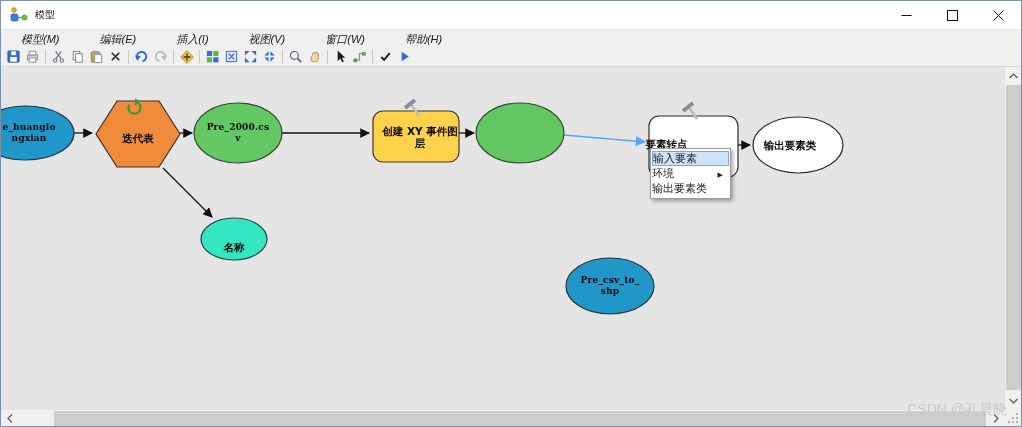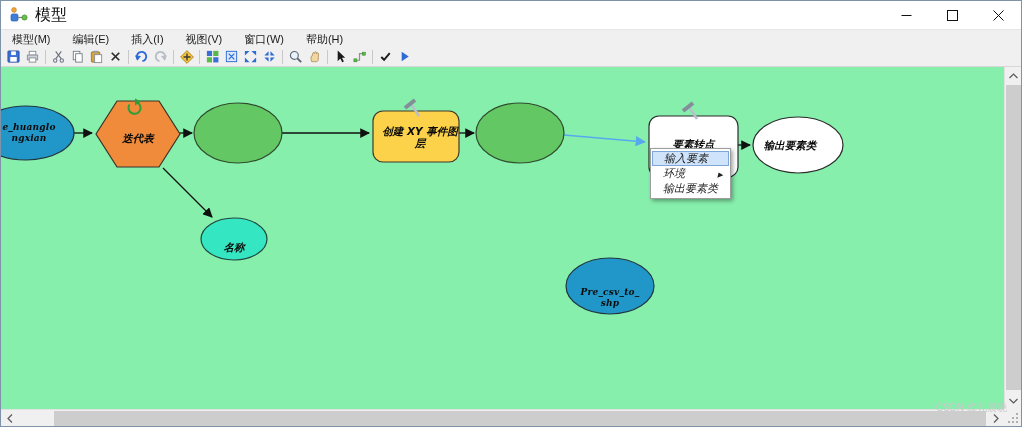--- a/index.html
+++ b/index.html
@@ -5,49 +5,49 @@
   * { margin:0; padding:0; box-sizing:border-box; }
   body { background:#555; font-family:"Liberation Sans", sans-serif; }
   #win {
     position:relative; width:1022px; height:427px; background:#fff;
     border:1px solid #7f93a8; overflow:hidden;
     font-family:"Liberation Sans", sans-serif;
   }
   
   #titlebar { position:absolute; top:0; left:0; right:0; height:28px; background:#fff; display:flex; align-items:center; }
   #titlebar .app-icon { width:20px; height:18px; margin:0 6px 0 8px; }
-  #titlebar .title { font-size:16px; color:#111; }
+  #titlebar .title { font-size:10px; color:#111; }
   #win-controls { position:absolute; right:0; top:0; height:28px; display:flex; }
   .win-btn { width:46px; height:28px; display:flex; align-items:center; justify-content:center; }
   
   #menubar { position:absolute; top:28px; left:0; right:0; height:18px; background:#f0f0f0; display:flex; align-items:center; font-size:11px; color:#1a1a1a; border-top:1px solid #e6e6e6; }
-  .menu-item { padding:0 11px; height:18px; line-height:18px; }
+  .menu-item { padding:0 20px; height:18px; line-height:18px;font-style:italic; }
   
   #toolbar { position:absolute; top:46px; left:0; right:0; height:20px; background:#f0f0f0; display:flex; align-items:center; padding-left:3px; border-bottom:1px solid #d7d7d7; }
   .tb-btn { width:19px; height:18px; display:flex; align-items:center; justify-content:center; }
   .tb-sep { width:1px; height:14px; background:#c8c8c8; margin:0 3px; }
   
-  #canvas { position:absolute; top:66px; left:0; right:17px; bottom:17px; background:#86efac; overflow:hidden;font-style:italic; }
+  #canvas { position:absolute; top:66px; left:0; right:17px; bottom:17px; background:#e5e5e5; overflow:hidden; }
   .node-label { position:absolute; text-align:center; white-space:pre-line; color:#0a0a0a; pointer-events:none; }
   .lbl-en { font-family:"DejaVu Serif", serif; font-weight:bold; font-size:9px; line-height:11px; letter-spacing:0.2px; }
   .lbl-cn { font-family:"DejaVu Sans", sans-serif; font-weight:bold; font-size:10.5px; line-height:12px; }
   
   #ctx-menu { position:absolute; left:649px; top:81px; width:81px; background:#fff; border:1px solid #9d9d9d; box-shadow:2px 2px 4px rgba(0,0,0,0.35); padding:2px 1px; z-index:30; }
-  .ctx-item { position:relative; height:15px; line-height:15px; font-size:11px; color:#1a1a1a; padding-left:11px; }
+  .ctx-item { position:relative; height:15px; line-height:15px; font-size:11px; color:#1a1a1a; }
   .ctx-item.hl { background:#cfe4fa; border:1px solid #7da7d9; line-height:13px; }
   .ctx-arrow { position:absolute; right:6px; top:1px; font-size:7px; color:#222; }
   
   #vscroll { position:absolute; top:66px; right:0; width:17px; bottom:17px; background:#f0f0f0; border-left:1px solid #e2e2e2; }
   #hscroll { position:absolute; left:0; right:17px; bottom:0; height:17px; background:#f0f0f0; border-top:1px solid #e2e2e2; }
   .sb-btn { position:absolute; width:17px; height:17px; display:flex; align-items:center; justify-content:center; }
   #vthumb { position:absolute; left:1px; top:18px; width:15px; height:305px; background:#cdcdcd; }
   #hthumb { position:absolute; top:1px; left:53px; width:932px; height:15px; background:#cdcdcd; }
   #corner { position:absolute; right:0; bottom:0; width:17px; height:17px; background:#f0f0f0; }
   
-  #watermark { position:absolute; right:14px; top:400px; font-size:10px; color:#c9c9c9; z-index:40; pointer-events:none; }
+  #watermark { position:absolute; right:14px; top:400px; font-size:14px; color:#c9c9c9; z-index:40; pointer-events:none; }
 </style>
 </head>
 <body>
 
 <div id="win">
 
   <div id="titlebar">
     <svg class="app-icon" viewBox="0 0 20 18">
       <circle cx="5" cy="4" r="2.4" fill="#f2a33a" stroke="#b87c1e" stroke-width="0.6"></circle>
       <rect x="2" y="8" width="7" height="7" rx="1.5" fill="#3f7ed8" stroke="#2a5ba6" stroke-width="0.7"></rect>
@@ -250,26 +250,28 @@
       </g>
       <ellipse cx="797" cy="78" rx="45" ry="28" fill="#ffffff" stroke="#2b2b2b" stroke-width="1.2"></ellipse>
       <ellipse cx="233" cy="172" rx="33" ry="21" fill="#35e6c3" stroke="#22453d" stroke-width="1.2"></ellipse>
       <ellipse cx="609" cy="219" rx="44" ry="28" fill="#2196c8" stroke="#22363f" stroke-width="1.2"></ellipse>
     </svg>
 
     
     <div class="node-label lbl-en" style="left:-22px; top:55px; width:100px;">e_huanglo
 ngxian</div>
     <div class="node-label lbl-cn" style="left:97px; top:65px; width:80px;">迭代表</div>
+    <div class="node-label lbl-en" style="left:187px; top:55px; width:100px;">Pre_2000.cs
+v</div>
     <div class="node-label lbl-cn" style="left:373px; top:58px; width:92px;">创建 XY 事件图
 层</div>
-    <div class="node-label lbl-cn" style="left:648px; top:71px; width:89px;">要素转点</div>
+    <div class="node-label lbl-cn" style="left:621px; top:71px; width:89px;">要素转点</div>
     <div class="node-label lbl-cn" style="left:752px; top:72px; width:74px;">输出要素类</div>
     <div class="node-label lbl-cn" style="left:203px; top:174px; width:60px;">名称</div>
-    <div class="node-label lbl-en" style="left:559px; top:208px; width:100px;margin-top:12px;">Pre_csv_to_
+    <div class="node-label lbl-en" style="left:559px; top:208px; width:100px;">Pre_csv_to_
 shp</div>
 
     
     <div id="ctx-menu">
       <div class="ctx-item hl">
         <span>输入要素</span>
       </div>
       <div class="ctx-item">
         <span>环境</span>
         <span class="ctx-arrow">▶</span>

